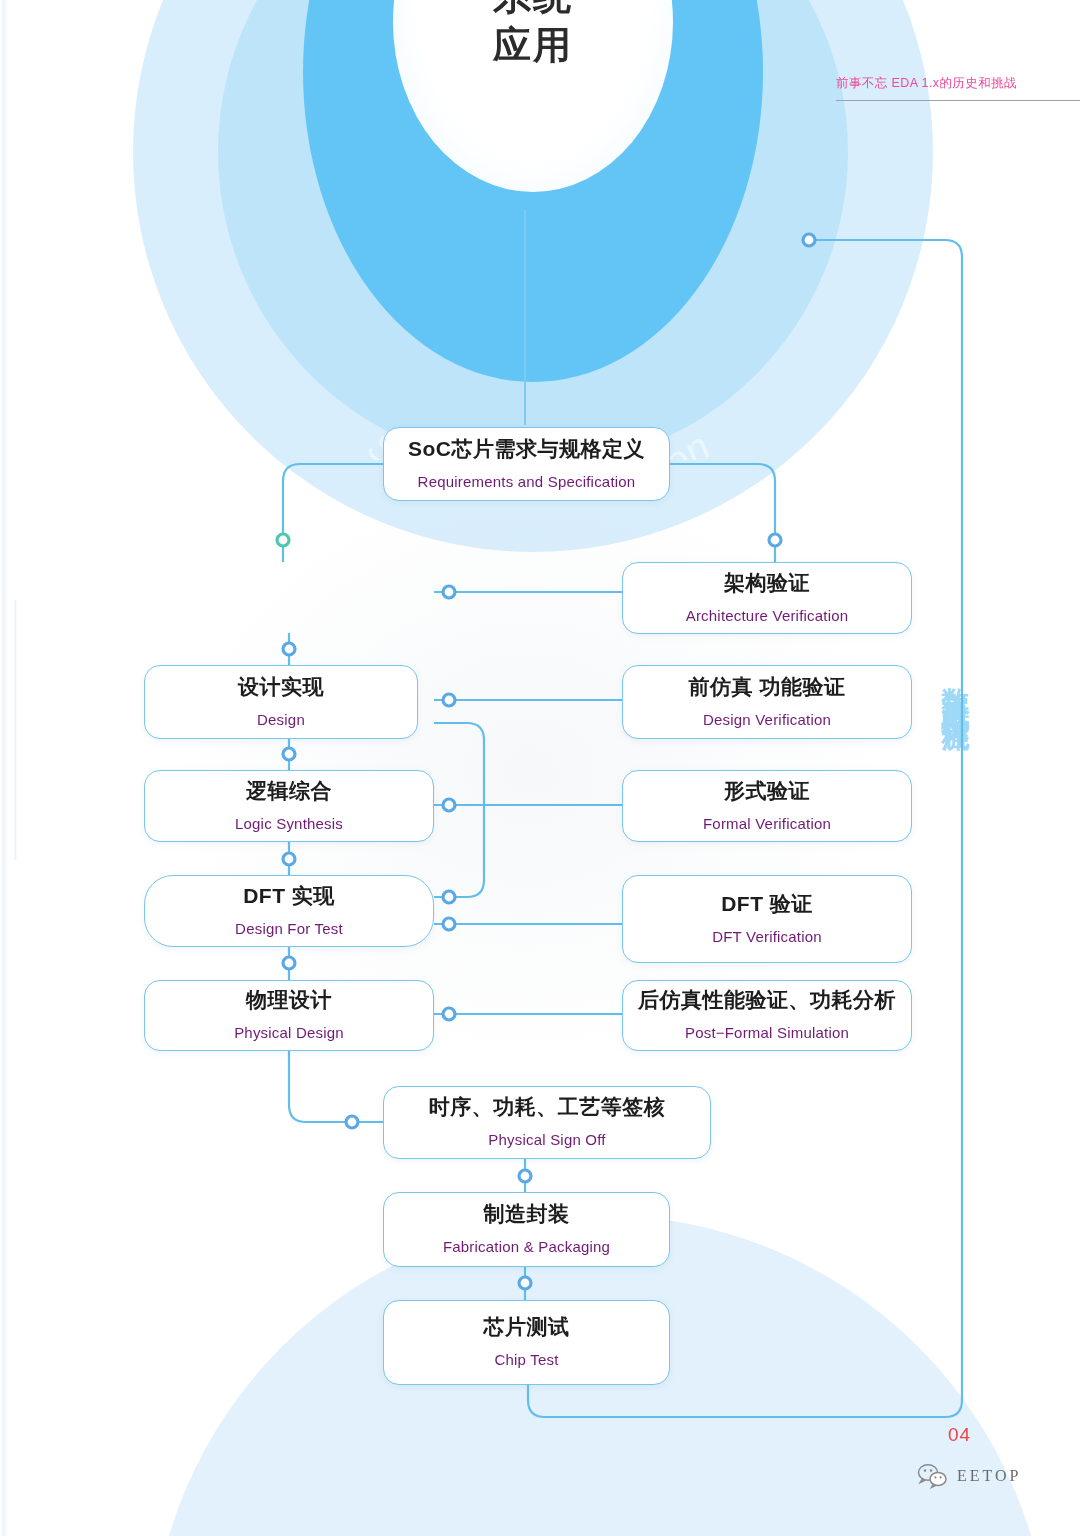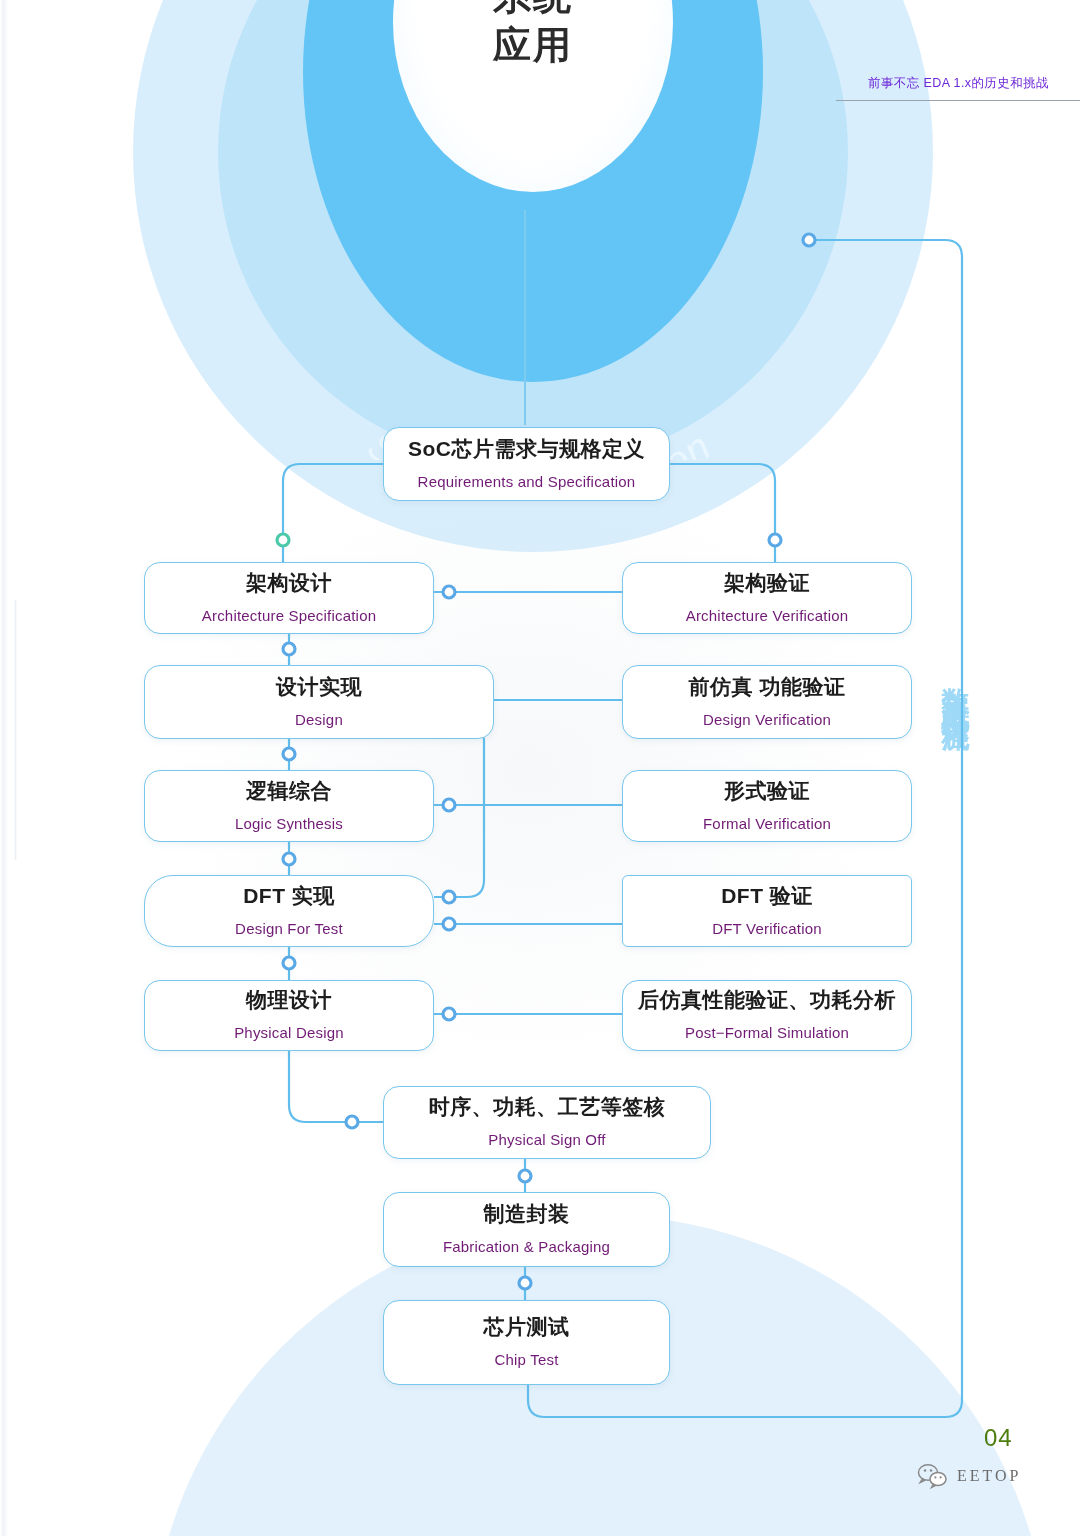--- a/index.html
+++ b/index.html
@@ -63,21 +63,21 @@
   .arc-text text{
     fill:#eaf7ff;font-family:"Liberation Sans",sans-serif;
     font-size:40px;font-style:italic;letter-spacing:2px;
   }
 
   
   .header{
     position:absolute;left:836px;top:75px;width:244px;
   }
   .header-title{
-    font-size:12.5px;color:#6d28d9;letter-spacing:.4px;white-space:nowrap;margin-left:32px;
+    font-size:12.5px;color:#ec4899;letter-spacing:.4px;white-space:nowrap;
   }
   .header-rule{
     position:absolute;left:836px;top:100px;width:244px;height:1px;background:#9aa3ad;
   }
 
   
   .side-caption{
     position:absolute;left:941px;top:666px;
     writing-mode:vertical-rl;text-orientation:upright;
     font-size:28px;font-weight:bold;letter-spacing:4px;
@@ -108,21 +108,21 @@
     letter-spacing:.5px;line-height:1.15;white-space:nowrap;
   }
   .box .en{
     font-size:15px;font-weight:normal;color:#701a75;
     letter-spacing:.2px;line-height:1.25;margin-top:4px;white-space:nowrap;
   }
 
   
   .page-num{
     position:absolute;left:948px;top:1424px;
-    font-size:24px;color:#4d7c0f;letter-spacing:1px;margin-left:36px;
+    font-size:19px;color:#ef4444;letter-spacing:1px;
   }
   .brand{
     position:absolute;left:916px;top:1462px;
     display:flex;align-items:center;gap:7px;
   }
   .brand-name{
     font-size:16px;color:#6b6b6b;letter-spacing:3px;
     font-family:"Liberation Serif","DejaVu Serif",serif;
     text-align:right;
   }
@@ -211,25 +211,21 @@
     <circle class="node" cx="525" cy="1176" r="6"></circle>
     <circle class="node" cx="525" cy="1283" r="6"></circle>
     <circle class="node" cx="809" cy="240" r="6"></circle>
   </svg>
 
   <div class="box" style="left:383px;top:427px;width:287px;height:74px;">
     <div class="cn">SoC芯片需求与规格定义</div>
     <div class="en">Requirements and Specification</div>
   </div>
 
-  <div class="box" style="left:144px;top:562px;width:290px;height:72px;">
-    <div class="cn">架构设计</div>
-    <div class="en">Architecture Specification</div>
-  </div>
-  <div class="box" style="left:144px;top:665px;width:350px;height:74px;">
+  <div class="box" style="left:144px;top:665px;width:274px;height:74px;">
     <div class="cn">设计实现</div>
     <div class="en">Design</div>
   </div>
   <div class="box" style="left:144px;top:770px;width:290px;height:72px;">
     <div class="cn">逻辑综合</div>
     <div class="en">Logic Synthesis</div>
   </div>
   <div class="box" style="left:144px;top:875px;width:290px;height:72px;border-radius:29px;">
     <div class="cn">DFT 实现</div>
     <div class="en">Design For Test</div>
@@ -244,21 +240,21 @@
     <div class="en">Architecture Verification</div>
   </div>
   <div class="box" style="left:622px;top:665px;width:290px;height:74px;">
     <div class="cn">前仿真 功能验证</div>
     <div class="en">Design Verification</div>
   </div>
   <div class="box" style="left:622px;top:770px;width:290px;height:72px;">
     <div class="cn">形式验证</div>
     <div class="en">Formal Verification</div>
   </div>
-  <div class="box" style="left:622px;top:875px;width:290px;height:72px;border-radius:6px;">
+  <div class="box" style="left:622px;top:875px;width:290px;height:88px;">
     <div class="cn">DFT 验证</div>
     <div class="en">DFT Verification</div>
   </div>
   <div class="box" style="left:622px;top:980px;width:290px;height:71px;">
     <div class="cn">后仿真性能验证、功耗分析</div>
     <div class="en">Post−Formal Simulation</div>
   </div>
 
   <div class="box" style="left:383px;top:1086px;width:328px;height:73px;">
     <div class="cn">时序、功耗、工艺等签核</div>

